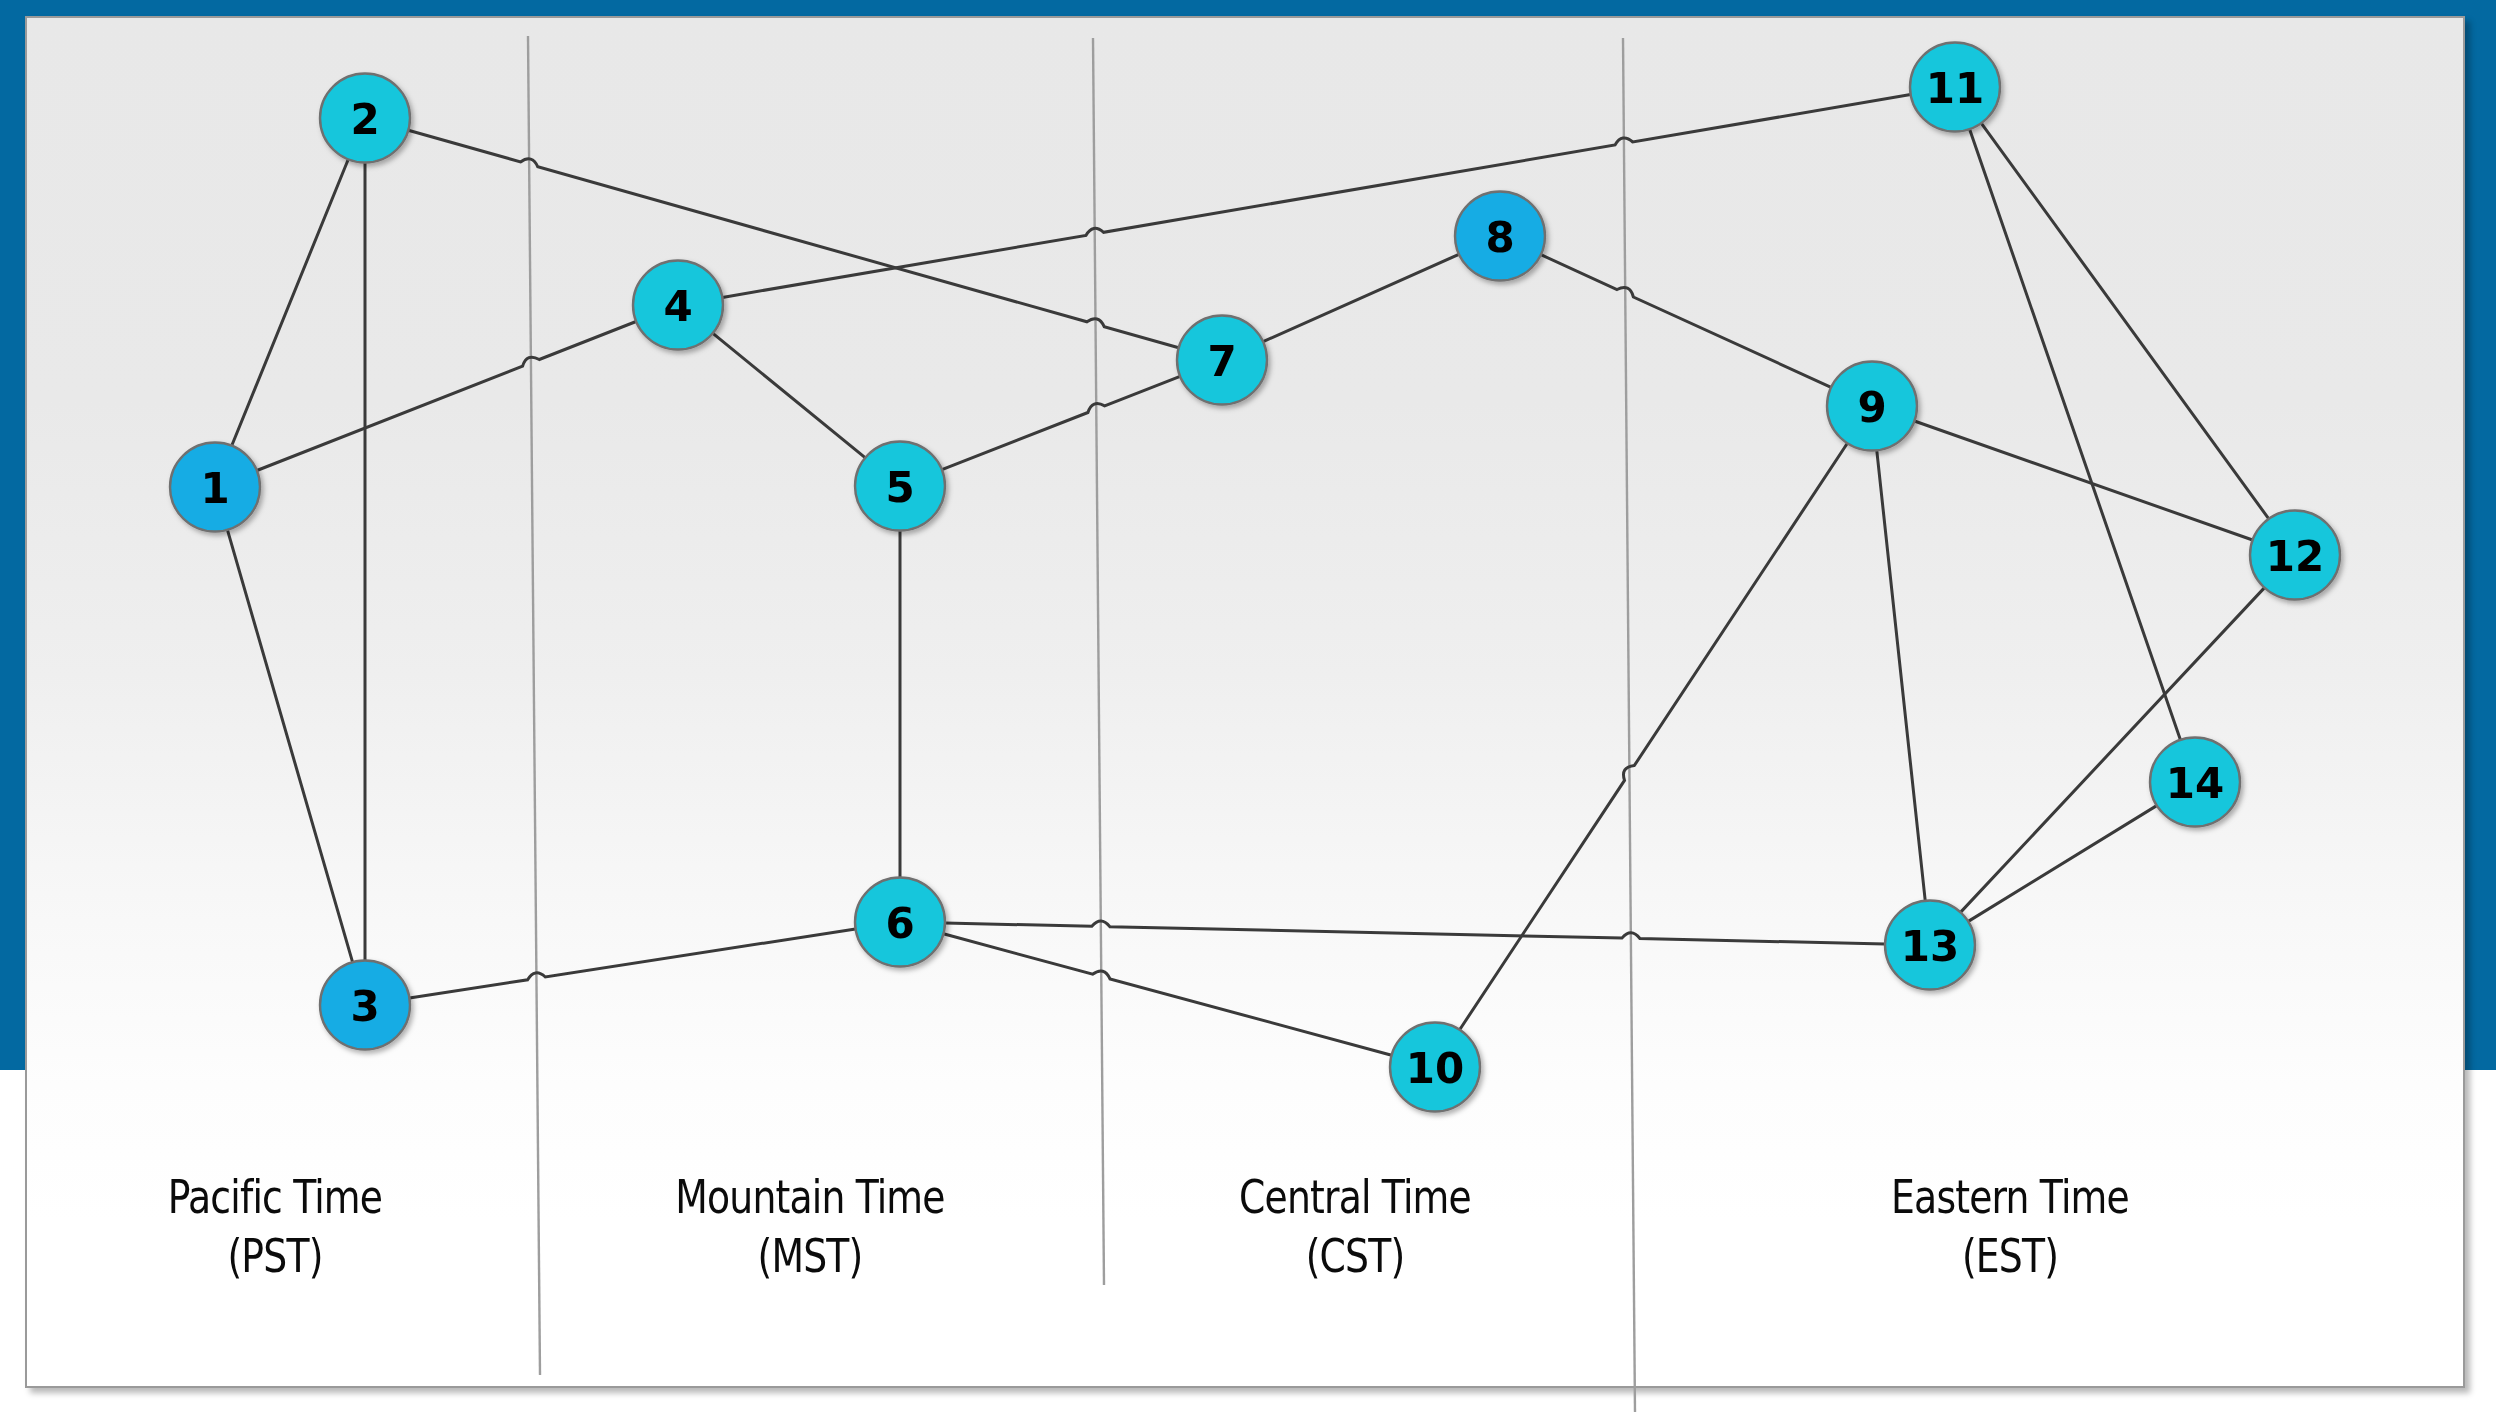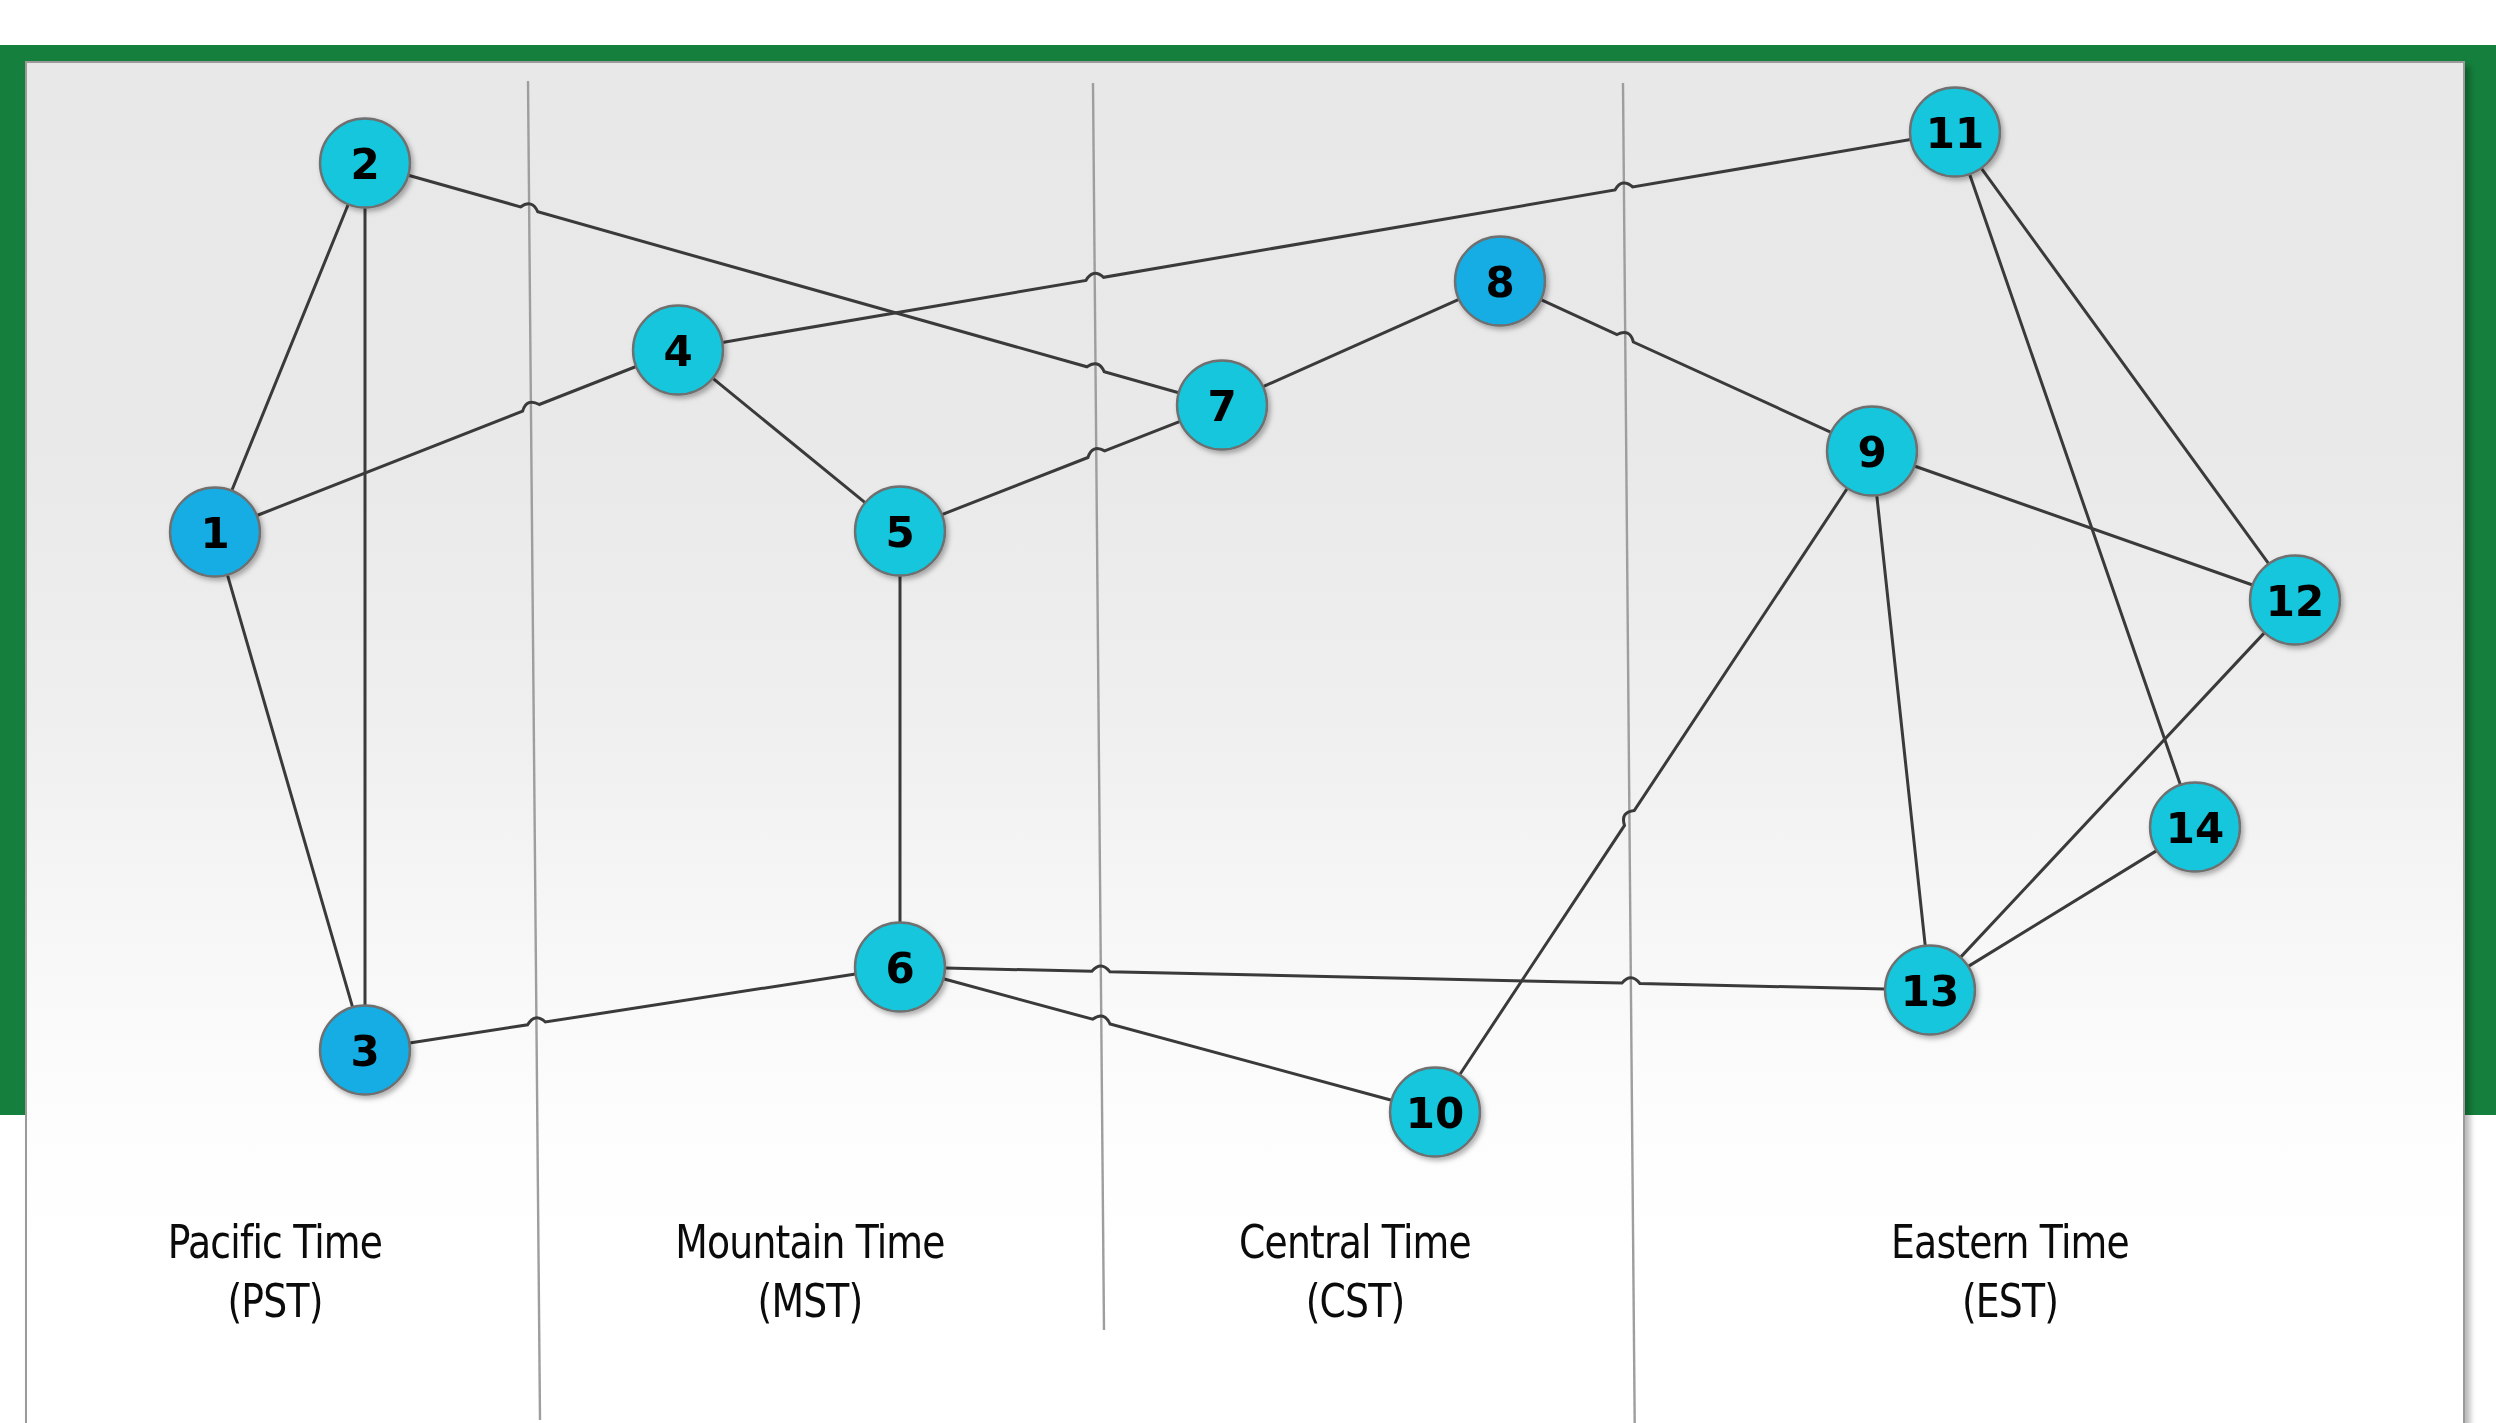--- a/index.html
+++ b/index.html
@@ -2,21 +2,21 @@
 <html><head>
 <meta charset="utf-8">
 <title>Time Zone Network Graph</title>
 <style>
   html,body{margin:0;padding:0;background:#ffffff;}
   body{
     width:2496px;height:1423px;
     font-family:"DejaVu Sans","Liberation Sans",sans-serif;
     overflow:hidden;
   }
-  #stage{position:relative;width:2496px;height:1070px;background:#15803d;margin-top:45px;}
+  #stage{position:relative;width:2496px;height:1070px;background:#0369a1;}
 
   
   #canvas-frame{
     position:absolute;
     left:25px;top:16px;
     width:2440px;height:1372px;
     border:2px solid #9a9a9a;
     box-sizing:border-box;
     background:linear-gradient(to bottom,#e8e8e8 0%,#e9e9e9 28%,#efefef 48%,#f8f8f8 66%,#fdfdfd 78%,#ffffff 88%,#ffffff 100%);
     box-shadow:5px 5px 6px rgba(0,0,0,0.28);

